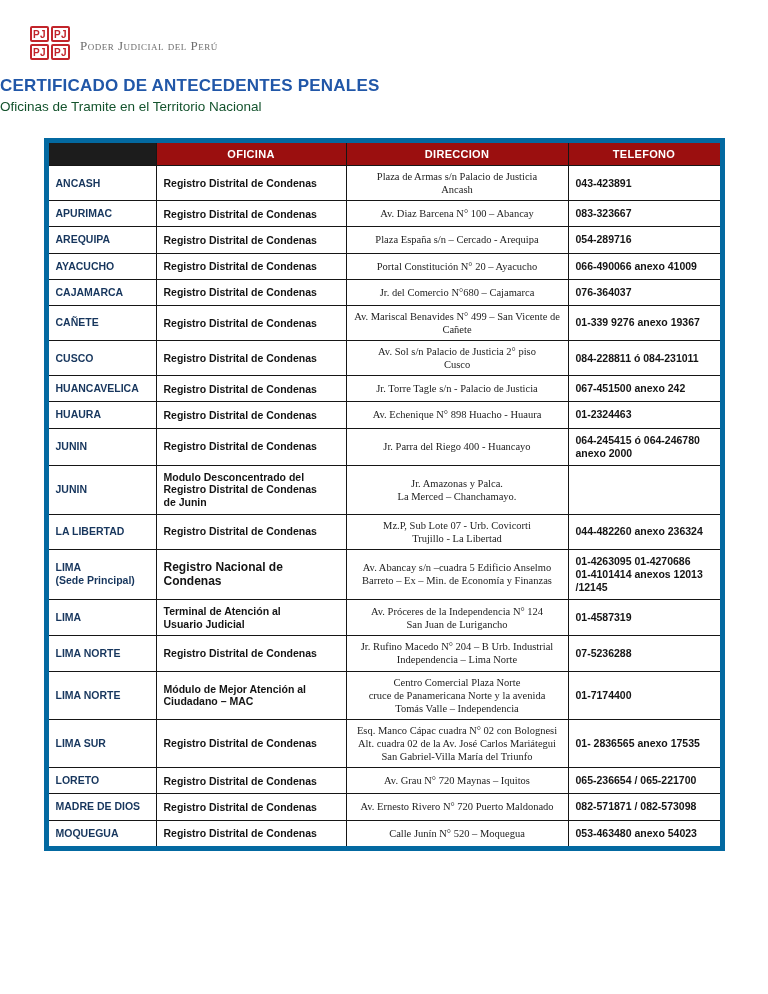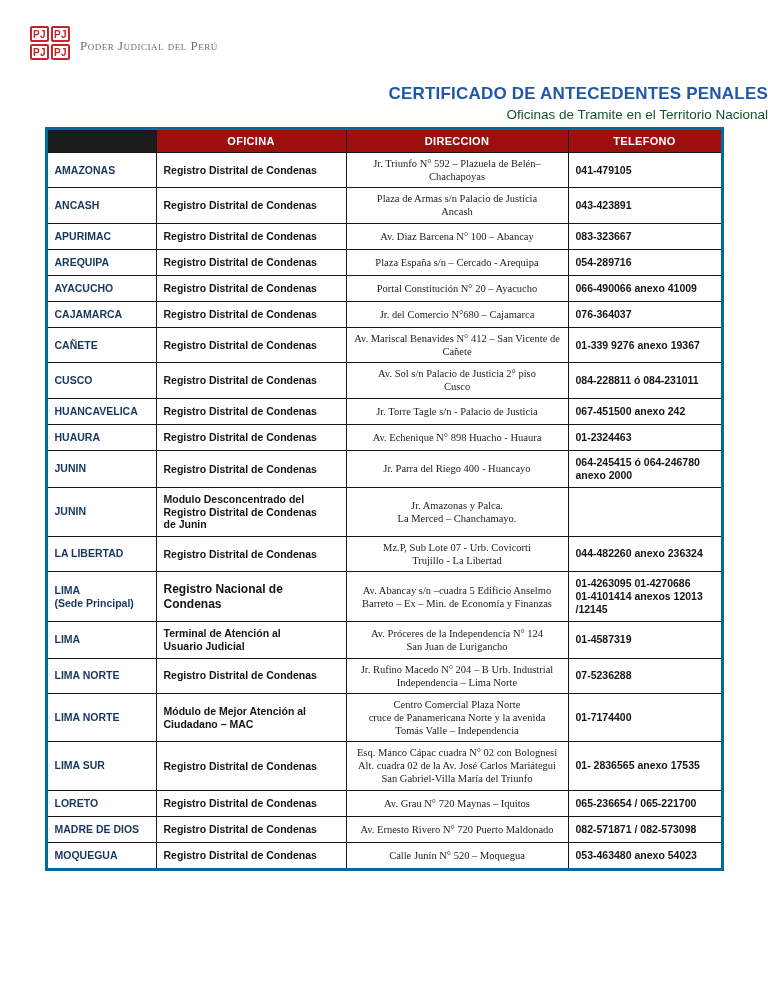--- a/index.html
+++ b/index.html
@@ -14,27 +14,27 @@
   .logo .cell {
     border: 2px solid #c2252b; color: #c2252b; font-weight: bold;
     font-size: 10px; display: flex; align-items: center; justify-content: center;
     border-radius: 2px; letter-spacing: 0.5px;
     font-family: "Liberation Sans", sans-serif;
   }
   .org-name {
     font-family: "Liberation Serif", serif; font-variant: small-caps;
     color: #6d6d6d; font-size: 13px; letter-spacing: 0.5px; margin-top: 6px;
   }
-  .title-block { text-align: right; margin-top: 24px; }
+  .title-block { text-align: left; margin-top: 16px; }
   .doc-title { color: #2157a8; font-weight: bold; font-size: 17px; letter-spacing: 0.2px; }
   .doc-subtitle { color: #14532d; font-size: 13.5px; margin-top: 3px; font-family: "Liberation Sans", sans-serif; }
 
   table.offices {
     border-collapse: collapse; table-layout: fixed; width: 676px;
-    margin: 5px auto 0 auto; border: 3px solid #0369a1;
+    margin: 24px auto 0 auto; border: 5px solid #0369a1;
   }
   table.offices th, table.offices td { border: 1px solid #161616; vertical-align: middle; }
   table.offices th {
     background: #9b0f0f; color: #ffffff; font-size: 11px; font-weight: bold;
     padding: 5px 2px; letter-spacing: 0.3px;
   }
   table.offices th.first-col { background: #1c1c1c; }
   td.region {
     color: #17365d; font-weight: bold; font-size: 10.5px;
     padding: 6px 4px 6px 7px; white-space: pre-line; line-height: 1.25;
@@ -83,27 +83,20 @@
     <thead>
       <tr>
         <th class="first-col"></th>
         <th>OFICINA</th>
         <th>DIRECCION</th>
         <th>TELEFONO</th>
       </tr>
     </thead>
     <tbody>
         <tr>
-          <td class="region">AMAZONAS</td>
-          <td class="oficina">Registro Distrital de Condenas</td>
-          <td class="direccion">Jr. Triunfo N° 592 – Plazuela de Belén–
-Chachapoyas</td>
-          <td class="telefono">041-479105</td>
-        </tr>
-        <tr>
           <td class="region">ANCASH</td>
           <td class="oficina">Registro Distrital de Condenas</td>
           <td class="direccion">Plaza de Armas s/n Palacio de Justicia
 Ancash</td>
           <td class="telefono">043-423891</td>
         </tr>
         <tr>
           <td class="region">APURIMAC</td>
           <td class="oficina">Registro Distrital de Condenas</td>
           <td class="direccion">Av. Diaz Barcena N° 100 – Abancay</td>
@@ -123,21 +116,21 @@
         </tr>
         <tr>
           <td class="region">CAJAMARCA</td>
           <td class="oficina">Registro Distrital de Condenas</td>
           <td class="direccion">Jr. del Comercio N°680 – Cajamarca</td>
           <td class="telefono">076-364037</td>
         </tr>
         <tr>
           <td class="region">CAÑETE</td>
           <td class="oficina">Registro Distrital de Condenas</td>
-          <td class="direccion">Av. Mariscal Benavides N° 412 – San Vicente de
+          <td class="direccion">Av. Mariscal Benavides N° 499 – San Vicente de
 Cañete</td>
           <td class="telefono">01-339 9276   anexo 19367</td>
         </tr>
         <tr>
           <td class="region">CUSCO</td>
           <td class="oficina">Registro Distrital de Condenas</td>
           <td class="direccion">Av. Sol s/n Palacio de Justicia 2° piso
 Cusco</td>
           <td class="telefono">084-228811 ó 084-231011</td>
         </tr>

